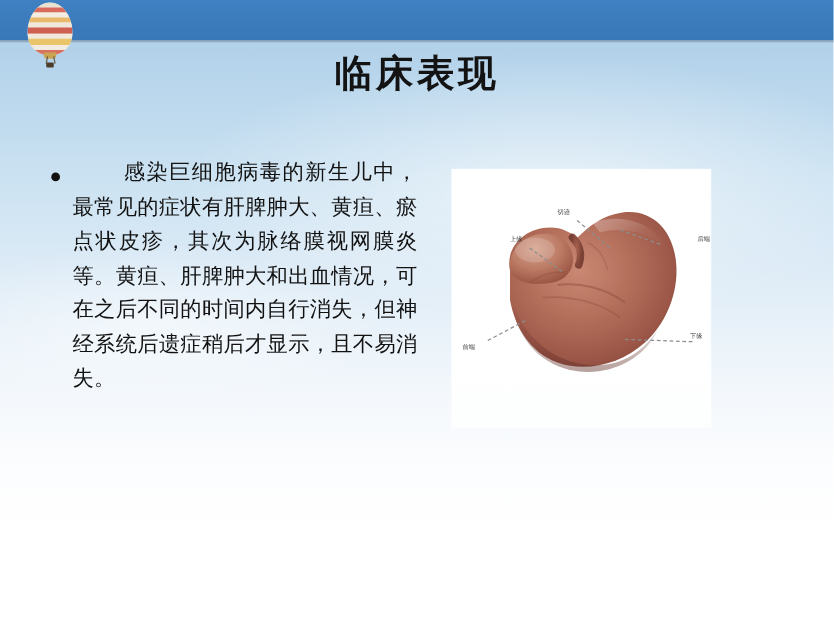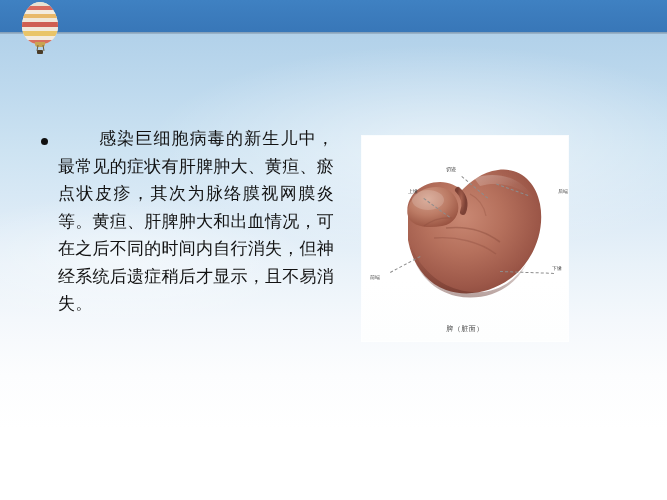--- a/index.html
+++ b/index.html
@@ -217,20 +217,21 @@
         <i class="s8"></i>
       <i class="s9"></i>
         <i class="s10"></i>
     </div>
     <div class="cap"></div>
     <div class="rope-l"></div>
     <div class="rope-r"></div>
     <div class="basket"></div>
   </div>
 
+  <div class="title">临床表现</div>
 
   <div class="body-block">
     <div class="bullet-row">
       <span class="bullet-dot"></span>
       <div class="bullet-text"><span class="indent"></span><span>感染巨细胞病毒的新生儿中，最常见的症状有肝脾肿大、黄疸、瘀点状皮疹，其次为脉络膜视网膜炎等。黄疸、肝脾肿大和出血情况，可在之后不同的时间内自行消失，但神经系统后遗症稍后才显示，且不易消失。</span></div>
     </div>
   </div>
 
   <div class="pic-panel">
     <div class="pic-inner">
@@ -295,17 +296,16 @@
 
       <div class="leader" style="left:166px; top:60px; width:34px; transform:rotate(200deg);"></div>
       <div class="lbl" style="left:196px; top:52px;">后端</div>
 
       <div class="leader" style="left:28px; top:136px; width:34px; transform:rotate(-28deg);"></div>
       <div class="lbl" style="left:8px; top:138px;">前端</div>
 
       <div class="leader" style="left:138px; top:135px; width:54px; transform:rotate(2deg);"></div>
       <div class="lbl" style="left:190px; top:129px;">下缘</div>
 
-      <div class="pic-caption">脾（脏面）</div>
     </div>
   </div>
 
 </div>
 
 </body></html>

